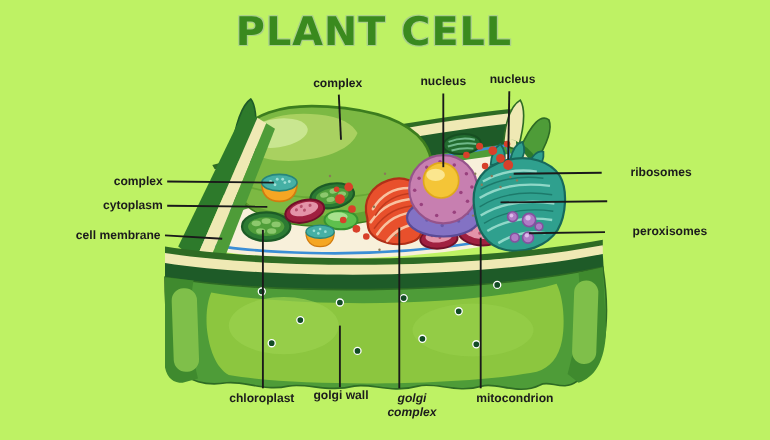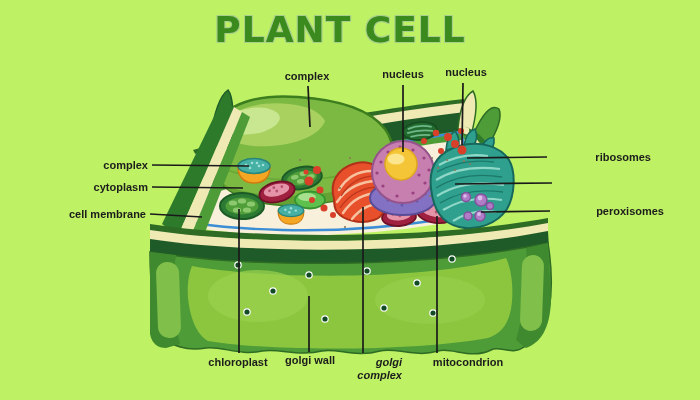--- a/index.html
+++ b/index.html
@@ -6,21 +6,21 @@
   .stage{position:relative;width:700px;height:400px;background:#bef264;overflow:hidden;
          font-family:"Liberation Sans",sans-serif;}
   .title{position:absolute;left:170px;top:10px;width:340px;margin:0;text-align:center;
          font-family:"DejaVu Sans",sans-serif;font-weight:bold;font-size:36px;line-height:40px;
          letter-spacing:1px;color:#3a8a1e;
          text-shadow:-1px -1px 0 #a9cf8a,1px -1px 0 #a9cf8a,-1px 1px 0 #a9cf8a,1px 1px 0 #a9cf8a;}
   .art{position:absolute;left:0;top:0;width:700px;height:400px;}
   .label{position:absolute;font-size:11px;font-weight:bold;color:#1c1c1c;line-height:13px;
          white-space:nowrap;}
   .label.wrap{white-space:normal;}
-  .r{text-align:right;} .c{text-align:center;} .l{text-align:right;}
+  .r{text-align:right;} .c{text-align:center;} .l{text-align:center;}
   .lb-vacuole{left:267px;top:70px;width:80px;}
   .lb-nucleus{left:363px;top:68px;width:80px;}
   .lb-vesicles{left:426px;top:66px;width:80px;}
   .lb-lysosome{left:48px;top:159px;width:100px;}
   .lb-cytoplasm{left:48px;top:181px;width:100px;}
   .lb-cellmembrane{left:36px;top:208px;width:110px;}
   .lb-ribosomes{left:551px;top:151px;width:100px;}
   .lb-er{left:556px;top:177px;width:95px;}
   .lb-peroxisomes{left:554px;top:205px;width:110px;}
   .lb-chloroplast{left:188px;top:356px;width:100px;}

